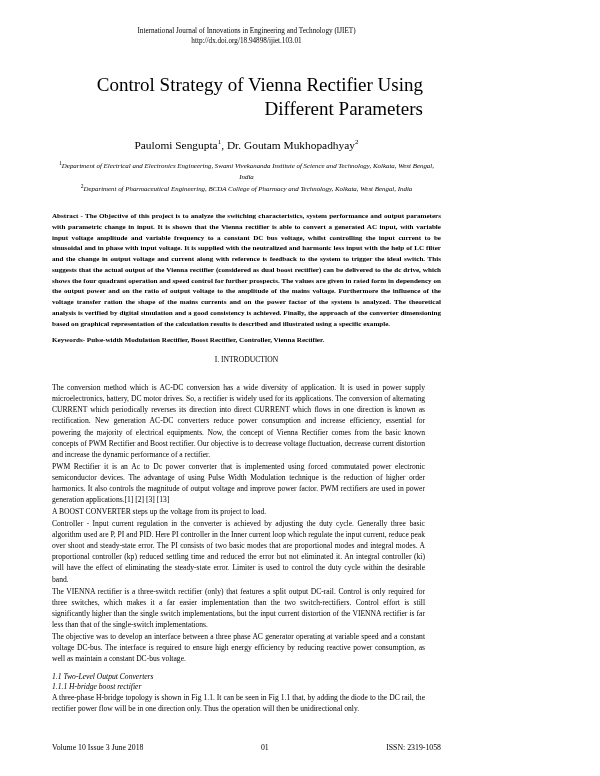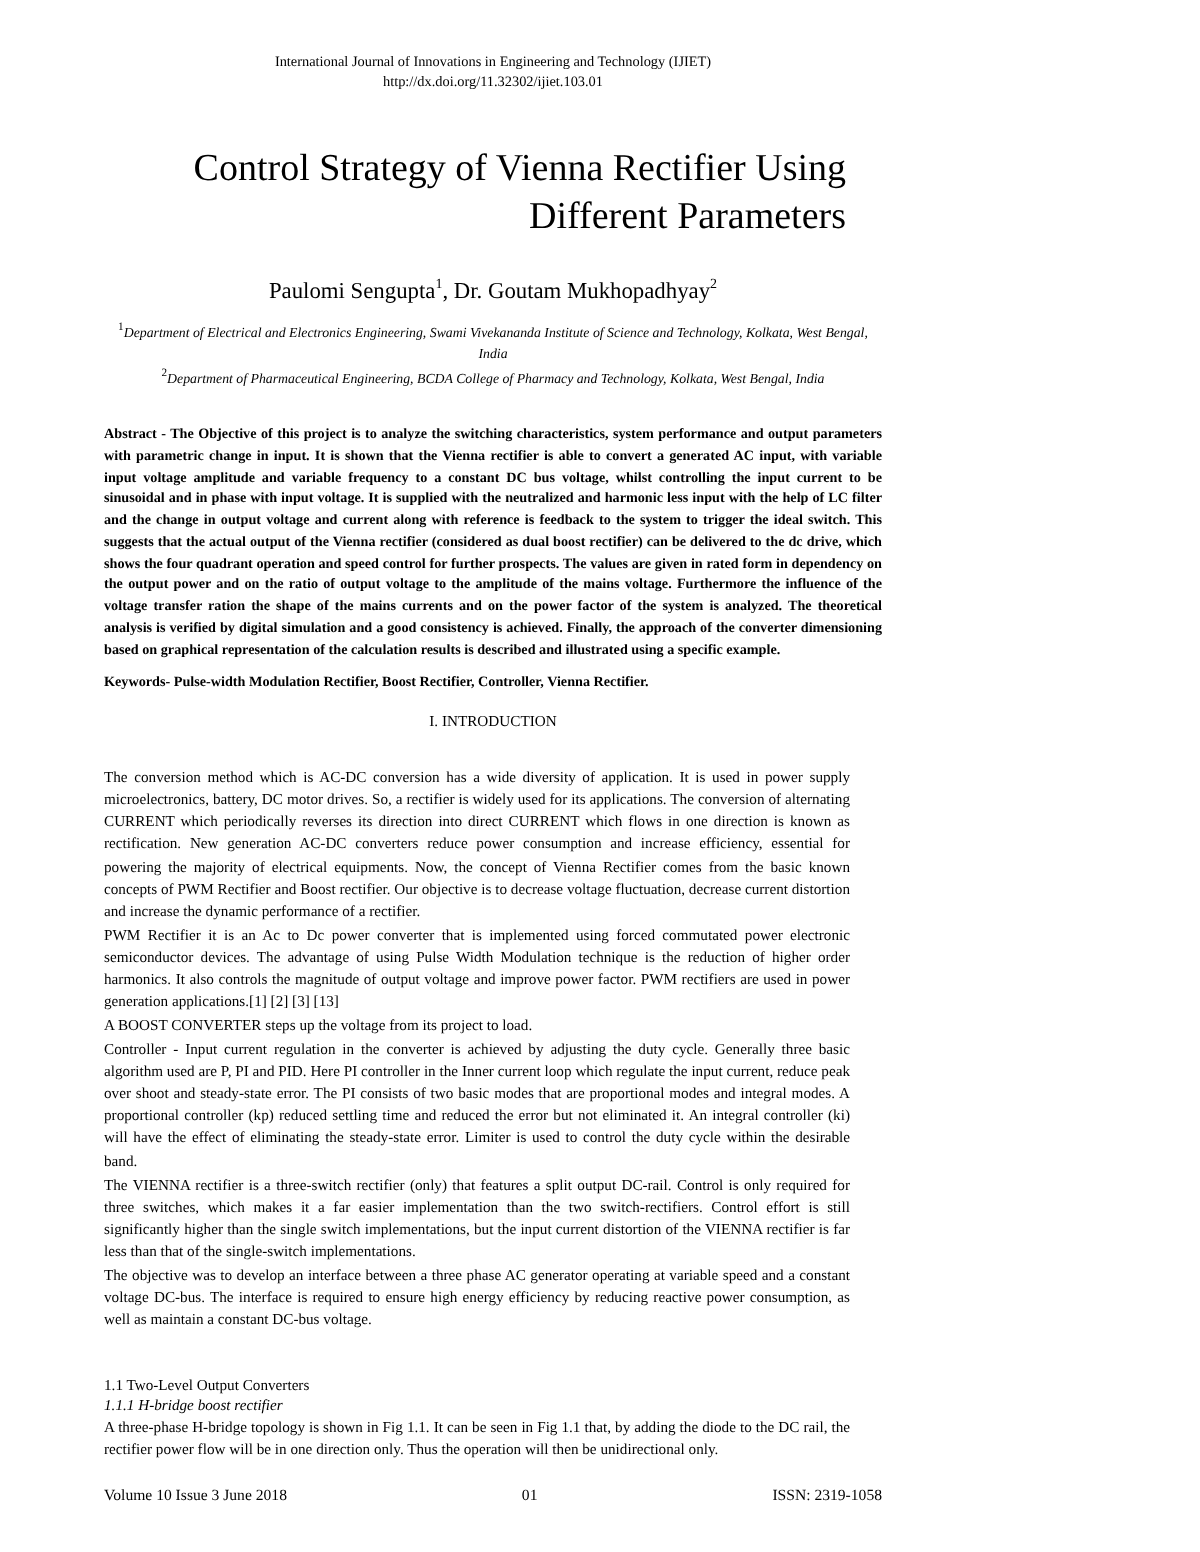--- a/index.html
+++ b/index.html
@@ -78,21 +78,22 @@
   }
   p.body-text {
     font-size: 7.6px;
     line-height: 1.46;
     text-align: justify;
     margin: 0 16px 1px 0;
   }
 
   .sub-head {
     font-size: 7.6px;
-    margin: 23px 0 1px 0;
+    font-style: italic;
+    margin: 8px 0 1px 0;
   }
   .sub-sub-head {
     font-size: 7.6px;
     font-style: italic;
     margin: 1px 0 1px 0;
   }
 
   .footer {
     position: absolute;
     left: 52px;
@@ -106,21 +107,21 @@
   .footer .center { flex: 1; text-align: center; }
   .footer .right { text-align: right; }
 </style>
 </head>
 <body>
 
 <div class="page">
 
   <div class="journal-header">
     <span class="line1">International Journal of Innovations in Engineering and Technology (IJIET)</span>
-    <span class="line2">http://dx.doi.org/11.32302/ijiet.103.01</span>
+    <span class="line2">http://dx.doi.org/18.94898/ijiet.103.01</span>
   </div>
 
   <h1 class="paper-title">Control Strategy of Vienna Rectifier Using Different Parameters</h1>
 
   <div class="authors">
     <span>Paulomi Sengupta</span><sup>1</sup><span>, Dr. Goutam Mukhopadhyay</span><sup>2</sup>
   </div>
 
   <div class="affiliations">
     <span class="aff"><sup>1</sup><span>Department of Electrical and Electronics Engineering, Swami Vivekananda Institute of Science and Technology, Kolkata, West Bengal, India</span></span>

